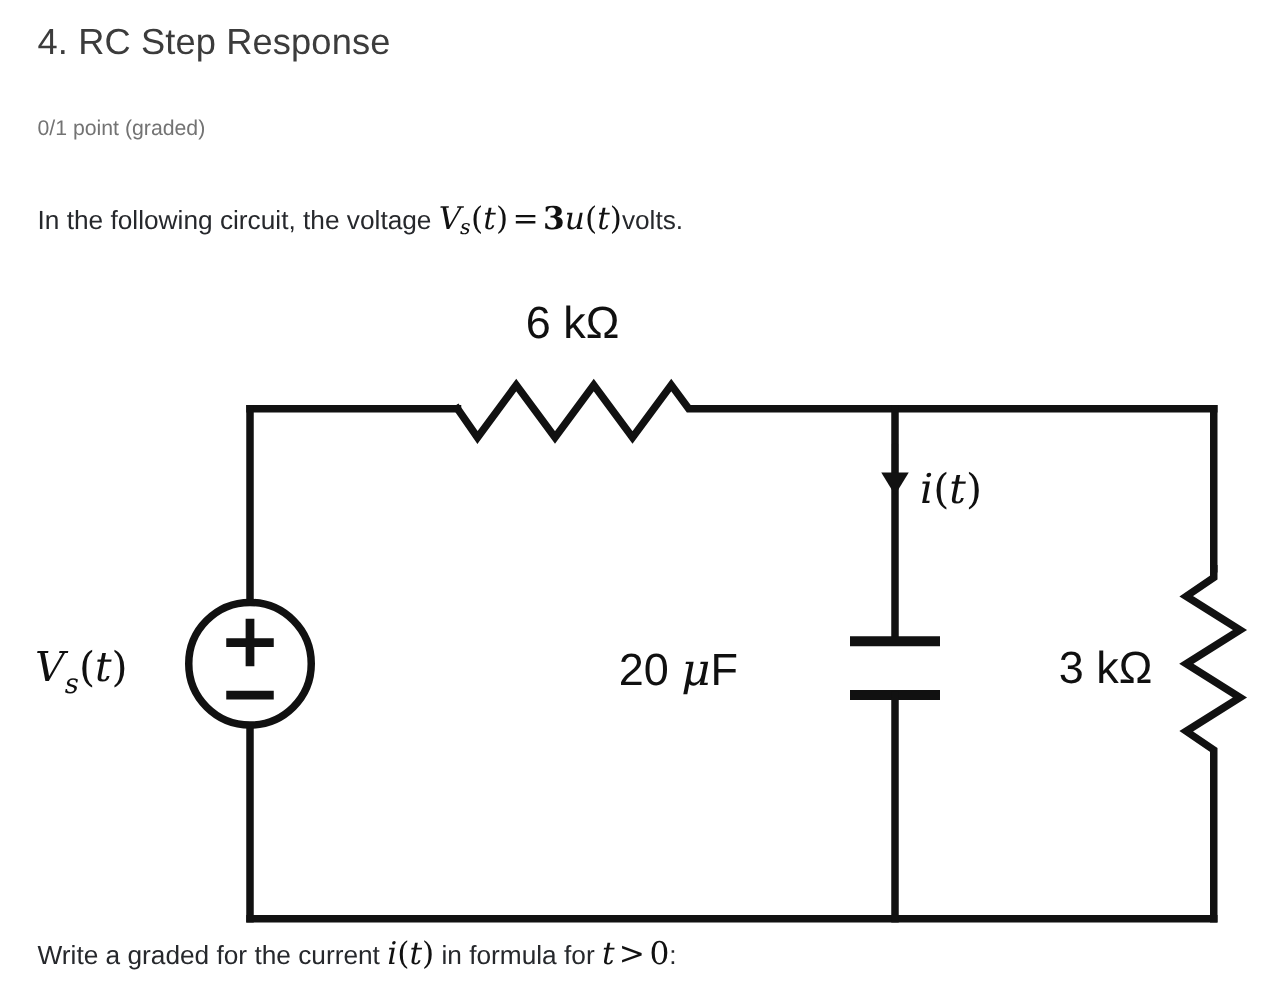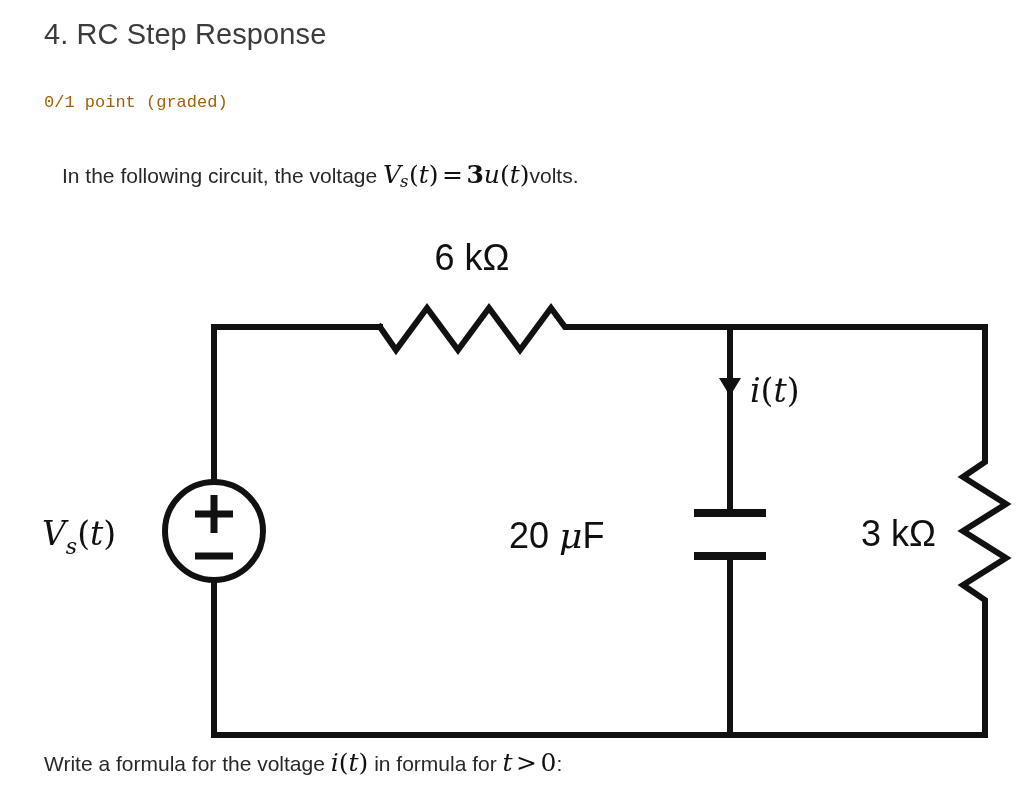--- a/index.html
+++ b/index.html
@@ -11,21 +11,21 @@
     width: 1024px;
     height: 791px;
     position: relative;
     overflow: hidden;
     font-family: "Liberation Sans", sans-serif;
     -webkit-font-smoothing: antialiased;
   }
 
   #page {
     position: absolute;
-    left: 14px; top: 0;
+    left: 0; top: 0;
     width: 888px;
     height: 791px;
   }
 
   .qtitle {
     position: absolute;
     left: 30px;
     top: 18px;
     font-size: 29px;
     font-weight: 400;
@@ -33,33 +33,31 @@
     letter-spacing: 0.1px;
     white-space: nowrap;
   }
 
   .qpoints {
     position: absolute;
     left: 30px;
     top: 93px;
     font-size: 17px;
     font-weight: 400;
-    color: #a16207;
+    color: #737373;
     white-space: nowrap;
-    font-family: Liberation Mono, monospace;
   }
 
   .prompt-line {
     position: absolute;
     left: 30px;
     top: 160px;
     font-size: 21px;
     color: #26282c;
     white-space: nowrap;
-    margin-left: 18px;
   }
 
   .bottom-line {
     position: absolute;
     left: 30px;
     top: 748px;
     font-size: 21px;
     color: #26282c;
     white-space: nowrap;
   }
@@ -178,15 +176,15 @@
     <text x="736" y="402">
       <tspan class="clabel-math">i</tspan><tspan class="clabel-math" style="font-style:normal">(</tspan><tspan class="clabel-math">t</tspan><tspan class="clabel-math" style="font-style:normal">)</tspan>
     </text>
 
     <text x="28" y="545">
       <tspan class="clabel-math">V</tspan><tspan class="sub-s" dy="9">s</tspan><tspan class="clabel-math" dy="-9" style="font-style:normal">(</tspan><tspan class="clabel-math">t</tspan><tspan class="clabel-math" style="font-style:normal">)</tspan>
     </text>
 
   </svg>
 
-  <div class="bottom-line"><span>Write a formula for the voltage </span><span class="math math-big"><span>i</span><span class="up">(</span><span>t</span><span class="up">)</span></span><span> in formula for </span><span class="math math-big"><span>t</span><span class="op">&gt;</span><span class="up">0</span></span><span>:</span></div>
+  <div class="bottom-line"><span>Write a graded for the current </span><span class="math math-big"><span>i</span><span class="up">(</span><span>t</span><span class="up">)</span></span><span> in formula for </span><span class="math math-big"><span>t</span><span class="op">&gt;</span><span class="up">0</span></span><span>:</span></div>
 
 </div>
 
 </body></html>

